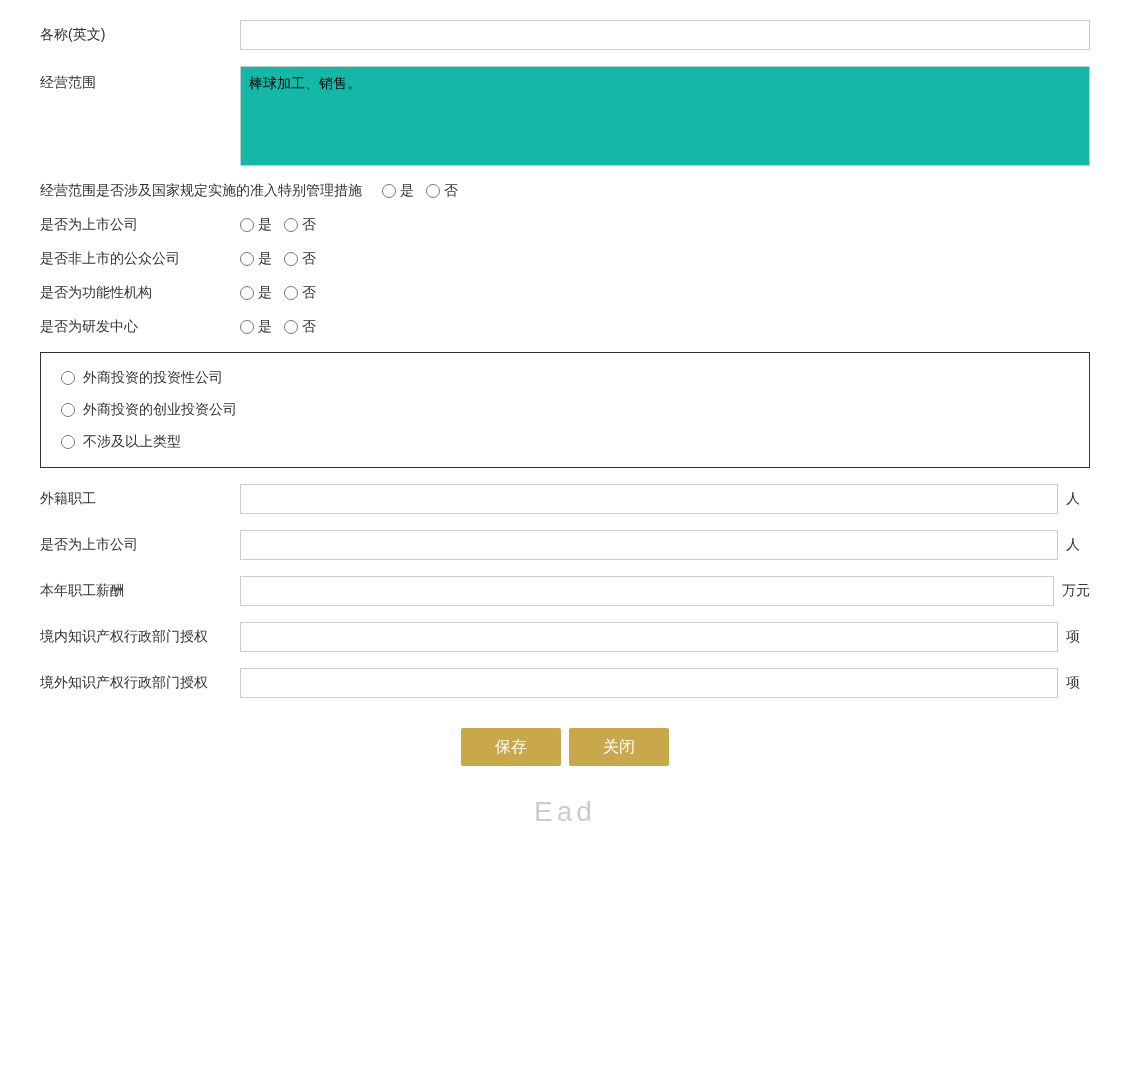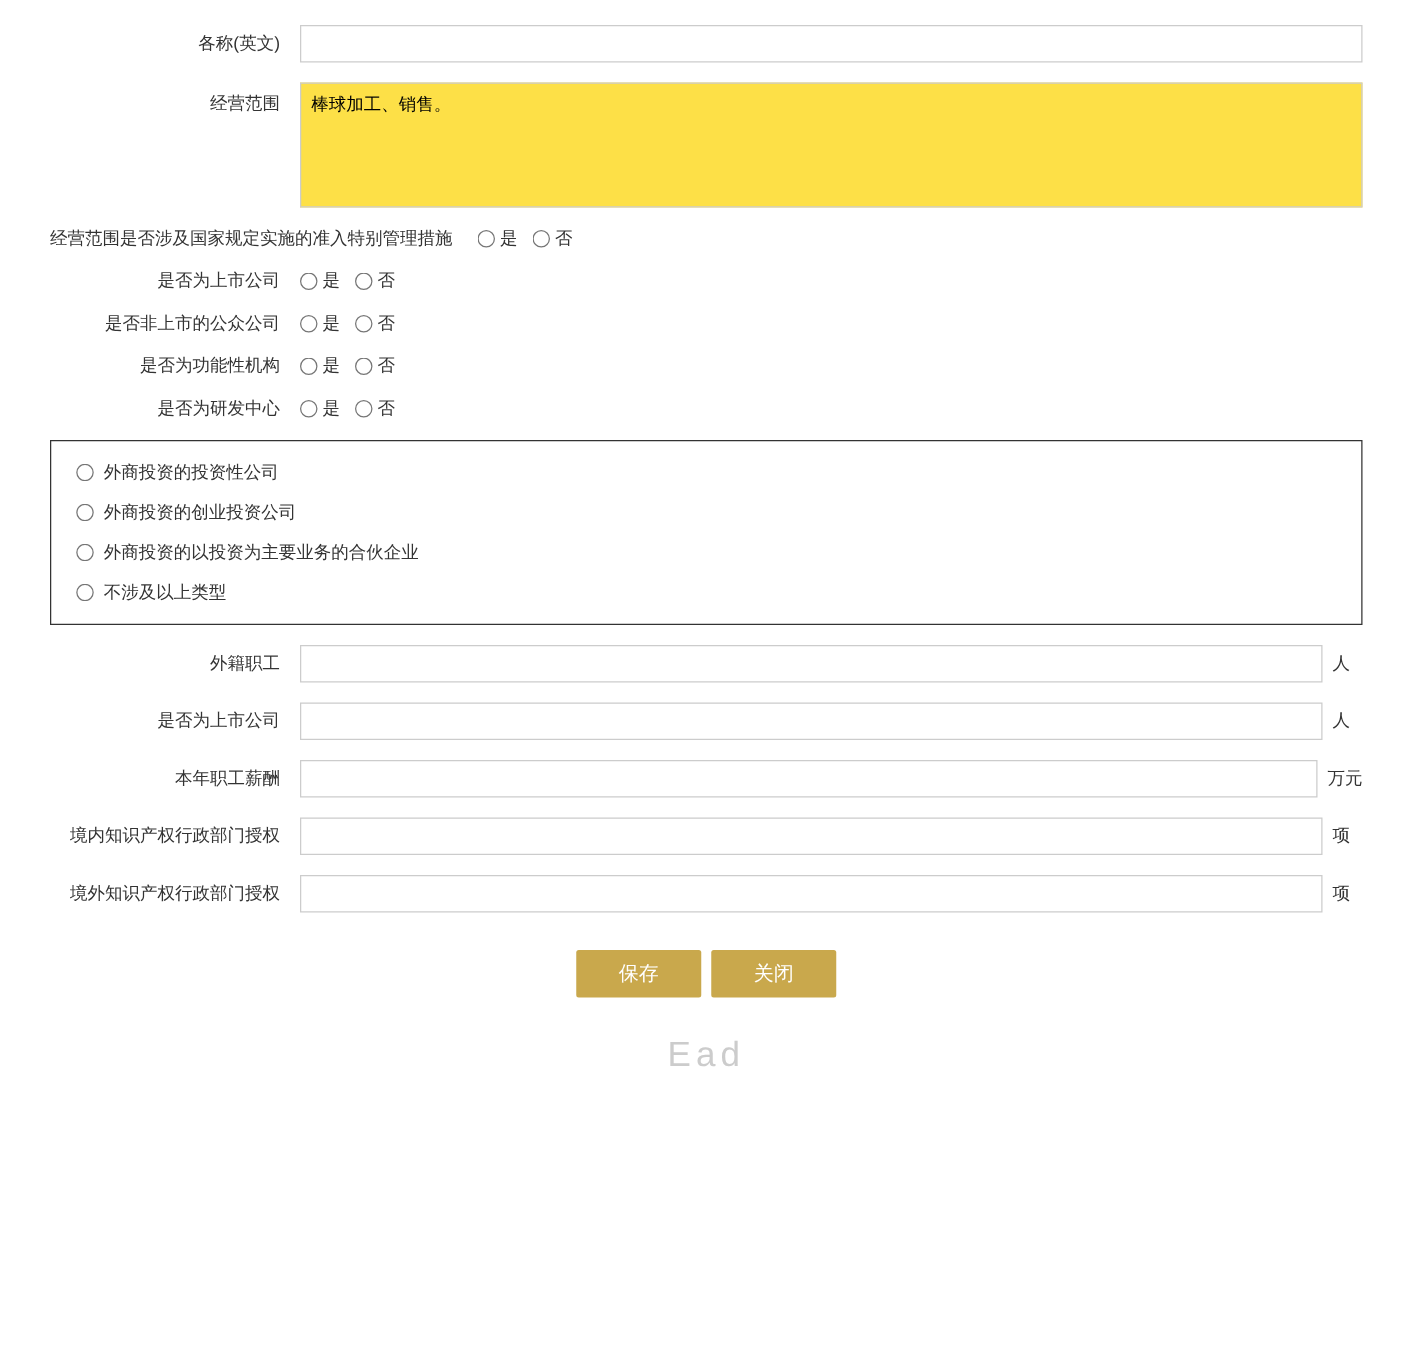--- a/index.html
+++ b/index.html
@@ -22,42 +22,42 @@
     }
 
     .form-row {
       display: flex;
       align-items: center;
       margin-bottom: 16px;
     }
 
     .form-label {
       min-width: 200px;
-      text-align: right;
+      text-align: left;
       padding-right: 16px;
       color: #333;
       font-size: 14px;
       flex-shrink: 0;
     }
 
     .form-input {
       flex: 1;
       height: 30px;
       border: 1px solid #ccc;
       background: #fff;
       padding: 4px 8px;
       font-size: 14px;
       outline: none;
     }
 
     .form-textarea {
       flex: 1;
       height: 100px;
       border: 1px solid #ccc;
-      background: #fde047;
+      background: #14b8a6;
       padding: 8px;
       font-size: 14px;
       resize: none;
       outline: none;
     }
 
     .form-unit {
       margin-left: 8px;
       color: #333;
       font-size: 14px;
@@ -246,24 +246,20 @@
   <div class="checkbox-box">
     <label class="checkbox-item">
       <input type="radio" name="investment_type" value="1" style="">
       <span class="checkbox-item-label">外商投资的投资性公司</span>
     </label>
     <label class="checkbox-item">
       <input type="radio" name="investment_type" value="2" style="">
       <span class="checkbox-item-label">外商投资的创业投资公司</span>
     </label>
     <label class="checkbox-item">
-      <input type="radio" name="investment_type" value="3" style="">
-      <span class="checkbox-item-label">外商投资的以投资为主要业务的合伙企业</span>
-    </label>
-    <label class="checkbox-item">
       <input type="radio" name="investment_type" value="4" style="">
       <span class="checkbox-item-label">不涉及以上类型</span>
     </label>
   </div>
 
   <div class="form-row">
     <div class="form-label">外籍职工</div>
     <input class="form-input" type="text" style="">
     <div class="form-unit">人</div>
   </div>

